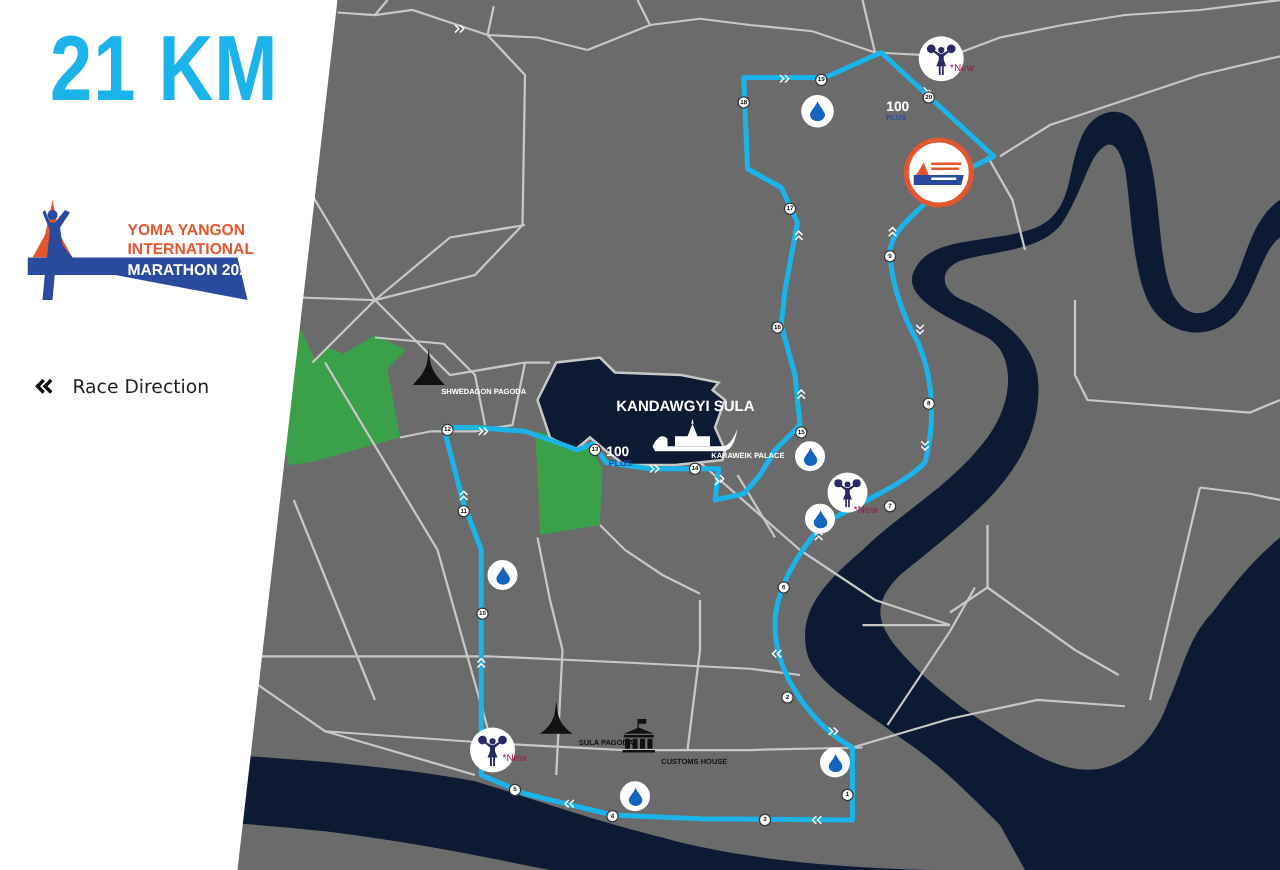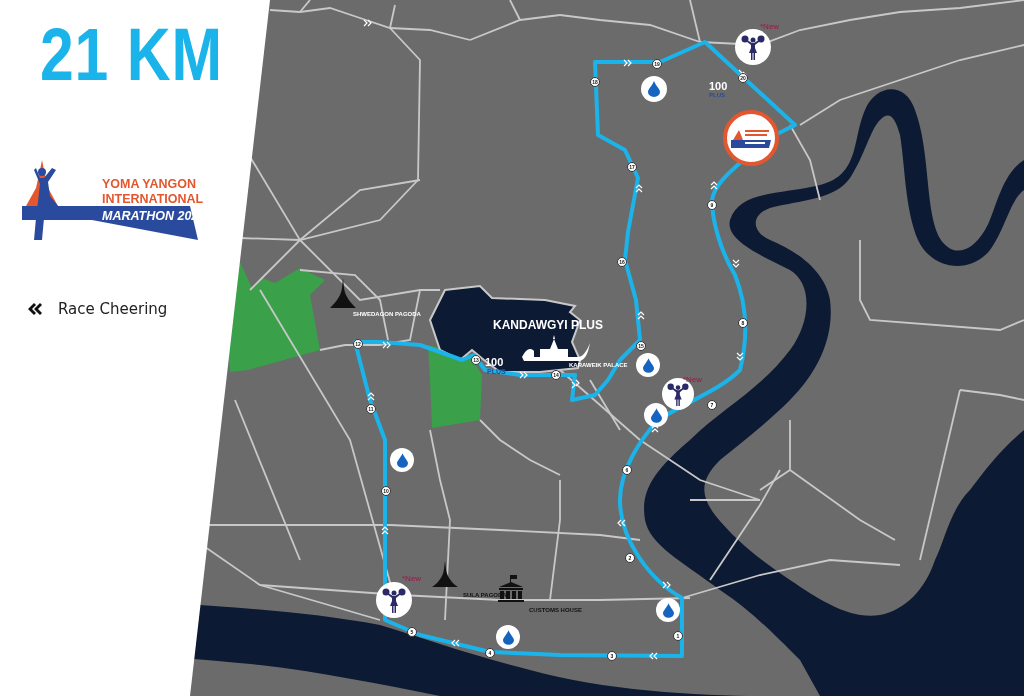--- a/index.html
+++ b/index.html
@@ -4,26 +4,26 @@
 <style>
   html, body { margin: 0; padding: 0; }
   body { width: 1024px; height: 696px; overflow: hidden; background: #6b6b6b; font-family: "Liberation Sans", sans-serif; }
   #stage { position: relative; width: 1024px; height: 696px; overflow: hidden; background: #6b6b6b; }
   #map { position: absolute; left: 0; top: 0; width: 1024px; height: 696px; }
   .title-km { position: absolute; left: 40px; top: 18px; font-family: "Liberation Sans", sans-serif; font-weight: bold; font-size: 74px; color: #1bb4ea; letter-spacing: 1px; transform: scaleX(0.82); transform-origin: left top; line-height: 1; }
   .logo { position: absolute; left: 22px; top: 158px; width: 180px; height: 86px; }
   .logo-line { position: absolute; font-family: "Liberation Sans", sans-serif; font-weight: bold; font-size: 12.5px; line-height: 1; white-space: nowrap; }
   .logo-l1 { left: 80px; top: 20px; color: #e4572e; }
   .logo-l2 { left: 80px; top: 35px; color: #e4572e; }
-  .logo-l3 { left: 80px; top: 52px; color: #ffffff; font-style: italic; }
+  .logo-l3 { left: 80px; top: 52px; color: #ffffff; }
   .legend { position: absolute; left: 24px; top: 294px; }
   .legend-item { display: flex; align-items: center; height: 30px; font-family: "DejaVu Sans", sans-serif; font-size: 15px; color: #222; }
   .legend-icon { width: 22px; height: 22px; display: flex; align-items: center; justify-content: center; margin-right: 12px; }
   .map-label { position: absolute; font-family: "Liberation Sans", sans-serif; font-weight: bold; white-space: nowrap; margin-left: 43px; }
-  .new-tag { position: absolute; font-family: "Liberation Sans", sans-serif; font-size: 8px; color: #a0154a; white-space: nowrap; }
+  .new-tag { position: absolute; font-family: "Liberation Sans", sans-serif; font-size: 8px; color: #a0154a; white-space: nowrap; margin-top: 28px; }
   .station { position: absolute; border-radius: 50%; background: #fff; display: flex; align-items: center; justify-content: center; }
   .km-marker { position: absolute; width: 8px; height: 8px; border-radius: 50%; background: #fff; border: 1px solid #333; font-size: 5px; color: #111; display: flex; align-items: center; justify-content: center; font-family: "Liberation Sans", sans-serif; font-weight: bold; transform: translate(-5px,-5px); }
 </style>
 </head>
 <body>
 
 <div id="stage">
 
   <svg id="map" viewBox="0 0 1024 696">
 
@@ -204,21 +204,21 @@
   <div class="station" style="left:723px;top:110px;width:56px;height:56px;border:4px solid #e4572e;box-sizing:border-box">
     <svg width="44" height="24" viewBox="0 0 44 24">
       <path d="M4,14 L10,4 L14,14 Z" fill="#e4572e"></path>
       <path d="M2,14 L42,14 L40,22 L2,22 Z" fill="#2a4a9e"></path>
       <rect x="16" y="4" width="24" height="2" fill="#e4572e"></rect>
       <rect x="16" y="8" width="22" height="2" fill="#e4572e"></rect>
       <rect x="16" y="16" width="20" height="2" fill="#fff"></rect>
     </svg>
   </div>
 
-  <div class="map-label" style="left:450px;top:318px;font-size:12px;color:#fff">KANDAWGYI PLUS</div>
+  <div class="map-label" style="left:450px;top:318px;font-size:12px;color:#fff">KANDAWGYI SULA</div>
   <svg style="position:absolute;left:520px;top:335px" width="72" height="28" viewBox="0 0 72 28">
     <path d="M2,22 C6,14 10,12 14,16 L14,22 L58,22 C62,22 66,18 70,8 C68,18 66,24 60,26 L4,26 Z" fill="#fff"></path>
     <path d="M20,22 L20,14 L30,14 L34,4 L38,14 L48,14 L48,22 Z" fill="#fff"></path>
     <path d="M34,0 L35,4 L33,4 Z" fill="#fff"></path>
   </svg>
   <div class="map-label" style="left:526px;top:362px;font-size:6px;color:#fff">KARAWEIK PALACE</div>
 
   <svg style="position:absolute;left:330px;top:278px" width="26" height="32" viewBox="0 0 26 32">
     <path d="M13,0 L14,10 C15,18 20,24 26,30 L0,30 C6,24 11,18 12,10 Z" fill="#111"></path>
   </svg>
@@ -261,17 +261,17 @@
     <div class="logo-line logo-l3">MARATHON 2020</div>
   </div>
 
   <div class="legend">
     <div class="legend-item">
       <span class="legend-icon">
         <svg width="14" height="12" viewBox="0 0 14 12">
             <path d="M6,0 L0,6 L6,12 L8,10 L4,6 L8,2 Z M12,0 L6,6 L12,12 L14,10 L10,6 L14,2 Z" fill="#111"></path>
           </svg>
       </span>
-      <span>Race Cheering</span>
+      <span>Race Direction</span>
     </div>
   </div>
 
 </div>
 
 </body></html>

